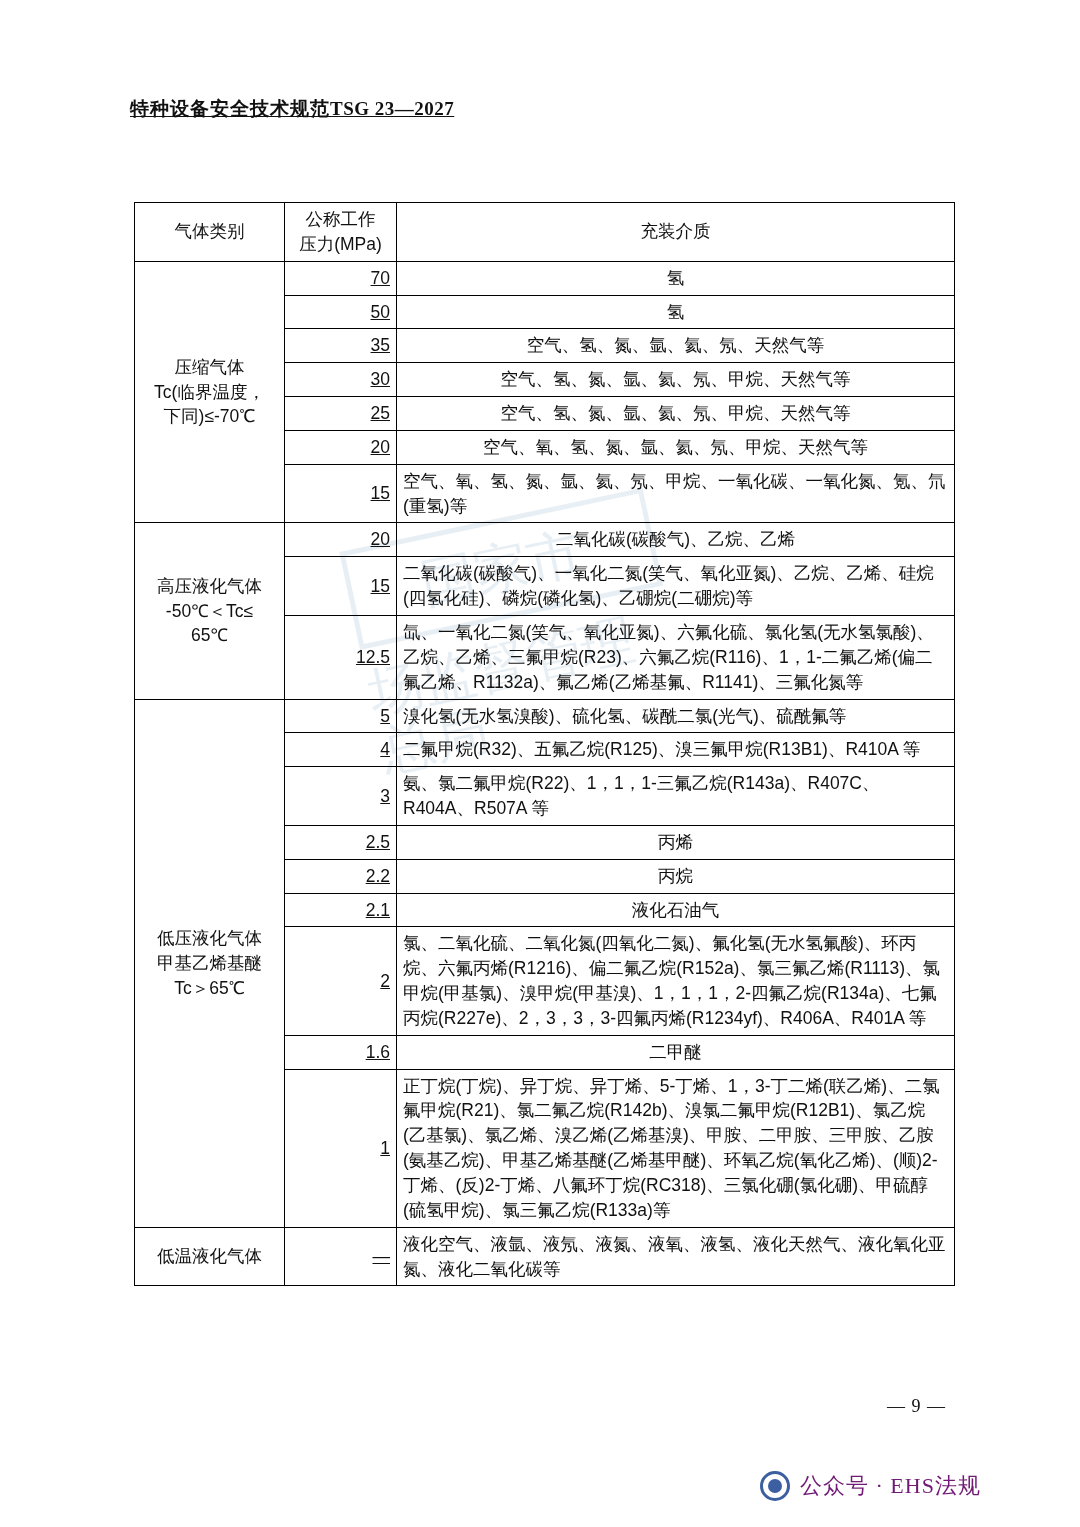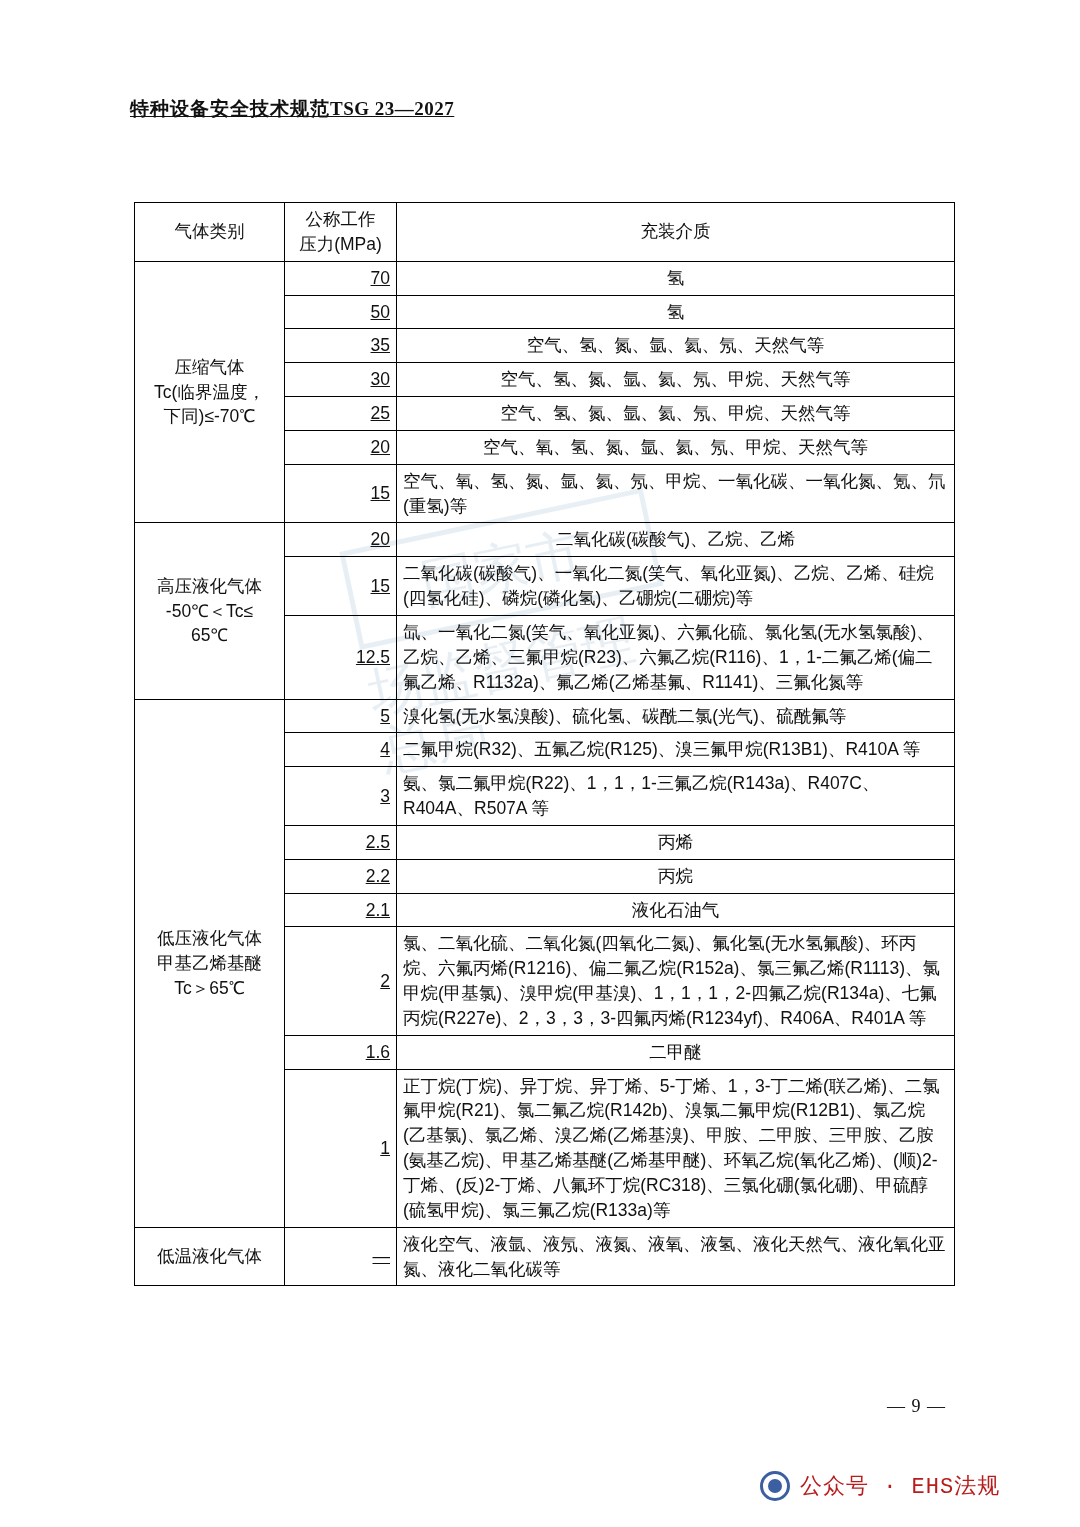--- a/index.html
+++ b/index.html
@@ -135,22 +135,22 @@
   }
   .brand-icon .inner {
     position: absolute;
     left: 8px; top: 8px;
     width: 14px; height: 14px;
     background: #3b5fa0;
     border-radius: 50%;
   }
   .brand-text {
     font-size: 22px;
-    font-family: Liberation Mono, monospace;
-    color: #b91c1c;
+    font-family: Liberation Serif, serif;
+    color: #701a75;
     letter-spacing: 1px;
   }
 </style>
 </head>
 <body>
 
 <div class="page">
 
   <div class="watermark">
     <div class="wm-box">

